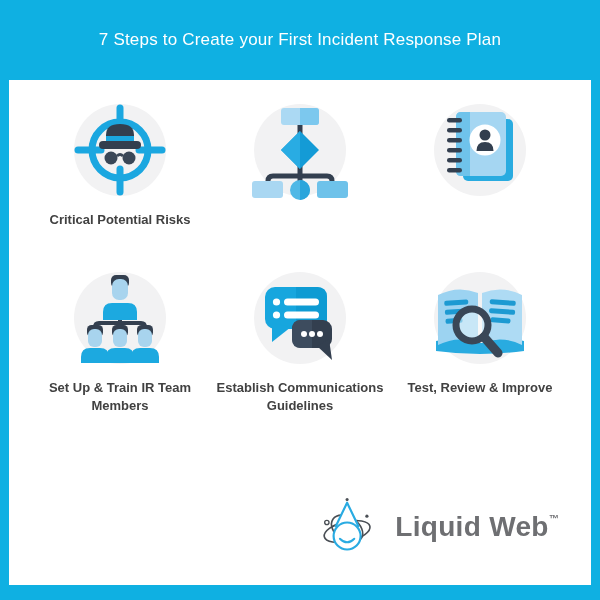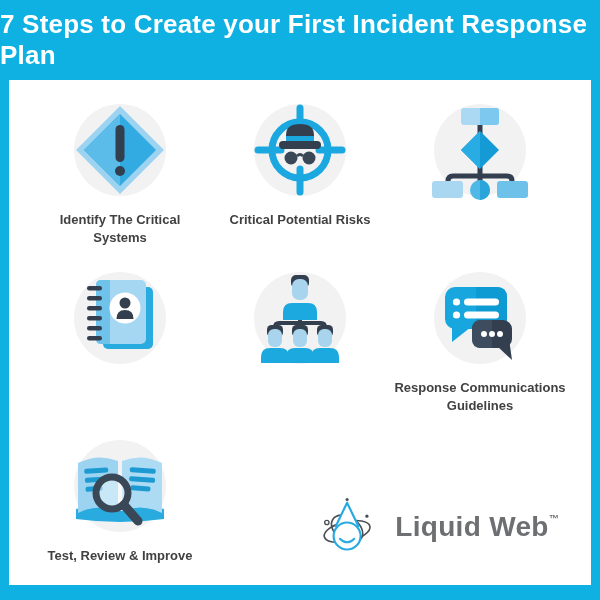--- a/index.html
+++ b/index.html
@@ -1,20 +1,20 @@
 <!DOCTYPE html>
 <html><head>
 <meta charset="utf-8">
 <style>
   html,body{margin:0;padding:0;}
   body{font-family:"Liberation Sans","DejaVu Sans",sans-serif;}
   .stage{position:relative;width:600px;height:600px;background:#0FB0E2;overflow:hidden;}
   .header-title{position:absolute;top:0;left:0;width:600px;height:80px;
     display:flex;align-items:center;justify-content:center;
-    color:#FFFFFF;font-size:26px;font-weight:700;letter-spacing:0.2px;}
+    color:#FFFFFF;font-size:17px;font-weight:400;letter-spacing:0.2px;}
   .card{position:absolute;left:9px;top:80px;width:582px;height:505px;background:#FFFFFF;}
   .steps-grid{position:absolute;left:21px;top:15px;width:540px;
     display:grid;grid-template-columns:repeat(3,180px);grid-auto-rows:168px;}
   .step-cell{display:flex;flex-direction:column;align-items:center;}
   .step-icon{width:110px;height:110px;flex:0 0 auto;}
   .step-label{margin-top:6px;width:174px;text-align:center;
     color:#414141;font-size:13px;line-height:1.38;font-weight:600;}
   .logo{position:absolute;right:32px;bottom:25px;display:flex;align-items:center;gap:20px;}
   .logo-mark{width:54px;height:66px;}
   .logo-text{color:#6E6F72;font-size:28px;font-weight:700;letter-spacing:0.3px;white-space:nowrap;}
@@ -23,31 +23,20 @@
 </head>
 <body>
 
 <div class="stage">
 
   <div class="header-title">7 Steps to Create your First Incident Response Plan</div>
 
   <div class="card">
     <div class="steps-grid">
 
-      <div class="step-cell">
-        <svg class="step-icon" viewBox="0 0 110 110">
-          <circle cx="55" cy="55" r="46" fill="#F2F2F3"></circle>
-          <polygon points="55,11 99,55 55,99 11,55" fill="#9BD3F0"></polygon>
-          <polygon points="55,19 91,55 55,91 19,55" fill="#31ABE2"></polygon>
-          <polygon points="55,19 55,91 19,55" fill="#5CBCE9"></polygon>
-          <rect x="50.5" y="30" width="9" height="37" rx="4.5" fill="#323F4F"></rect>
-          <circle cx="55" cy="76" r="5" fill="#323F4F"></circle>
-        </svg>
-        <div class="step-label">Identify The Critical Systems</div>
-      </div>
 
       <div class="step-cell">
         <svg class="step-icon" viewBox="0 0 110 110">
           <circle cx="55" cy="55" r="46" fill="#F2F2F3"></circle>
           <g stroke="#1BA7E0" stroke-width="7" stroke-linecap="round" fill="none">
             <circle cx="55" cy="55" r="28"></circle>
             <line x1="55" y1="13" x2="55" y2="36"></line>
             <line x1="55" y1="74" x2="55" y2="97"></line>
             <line x1="13" y1="55" x2="36" y2="55"></line>
             <line x1="74" y1="55" x2="97" y2="55"></line>
@@ -120,40 +109,41 @@
             <rect x="47" y="62" width="16" height="12" rx="4.5" fill="#333F4F"></rect>
             <rect x="48" y="66" width="14" height="18" rx="6" fill="#A8D4EE"></rect>
             <path d="M41,100 L41,94 Q41,85 50,85 L60,85 Q69,85 69,94 L69,100 Z" fill="#1CA9E0"></path>
           </g>
           <g>
             <rect x="72" y="62" width="16" height="12" rx="4.5" fill="#333F4F"></rect>
             <rect x="73" y="66" width="14" height="18" rx="6" fill="#A8D4EE"></rect>
             <path d="M66,100 L66,94 Q66,85 75,85 L85,85 Q94,85 94,94 L94,100 Z" fill="#1CA9E0"></path>
           </g>
         </svg>
+        <div class="step-label">Set Up &amp; Train IR Team Members</div>
       </div>
 
       <div class="step-cell">
         <svg class="step-icon" viewBox="0 0 110 110">
           <circle cx="55" cy="55" r="46" fill="#F2F2F3"></circle>
           <rect x="20" y="24" width="62" height="42" rx="10" fill="#17A6DE"></rect>
           <path d="M51,24 L72,24 Q82,24 82,34 L82,56 Q82,66 72,66 L51,66 Z" fill="#0E9BD3"></path>
           <polygon points="27,60 27,79 46,64" fill="#17A6DE"></polygon>
           <circle cx="31.5" cy="39" r="3.6" fill="#FFFFFF"></circle>
           <rect x="39" y="35.5" width="35" height="7" rx="3.5" fill="#FFFFFF"></rect>
           <circle cx="31.5" cy="52" r="3.6" fill="#FFFFFF"></circle>
           <rect x="39" y="48.5" width="35" height="7" rx="3.5" fill="#FFFFFF"></rect>
           <rect x="47" y="57" width="40" height="28" rx="9" fill="#333F4F"></rect>
           <path d="M47,66 Q47,57 56,57 L67,57 L67,85 L56,85 Q47,85 47,76 Z" fill="#3D4C5E"></path>
           <polygon points="72,83 87,97 84,76" fill="#333F4F"></polygon>
           <circle cx="59" cy="71" r="3" fill="#FFFFFF"></circle>
           <circle cx="67" cy="71" r="3" fill="#FFFFFF"></circle>
           <circle cx="75" cy="71" r="3" fill="#FFFFFF"></circle>
         </svg>
-        <div class="step-label">Response Communications Guidelines</div>
+        <div class="step-label">Establish Communications Guidelines</div>
       </div>
 
       <div class="step-cell">
         <svg class="step-icon" viewBox="0 0 110 110">
           <circle cx="55" cy="55" r="46" fill="#F2F2F3"></circle>
           <path d="M11,78 Q33,72 53,80 L57,80 Q77,72 99,78 L99,88 Q55,94 11,88 Z" fill="#29ABE0"></path>
           <path d="M13,32 Q33,22 53,30 L53,80 Q33,72 13,82 Z" fill="#9CD3F1"></path>
           <path d="M97,32 Q77,22 57,30 L57,80 Q77,72 97,82 Z" fill="#AEDBF4"></path>
           <g fill="#1D9AD2" transform="rotate(-4 33 50)">
             <rect x="20" y="37" width="24" height="5" rx="2"></rect>

